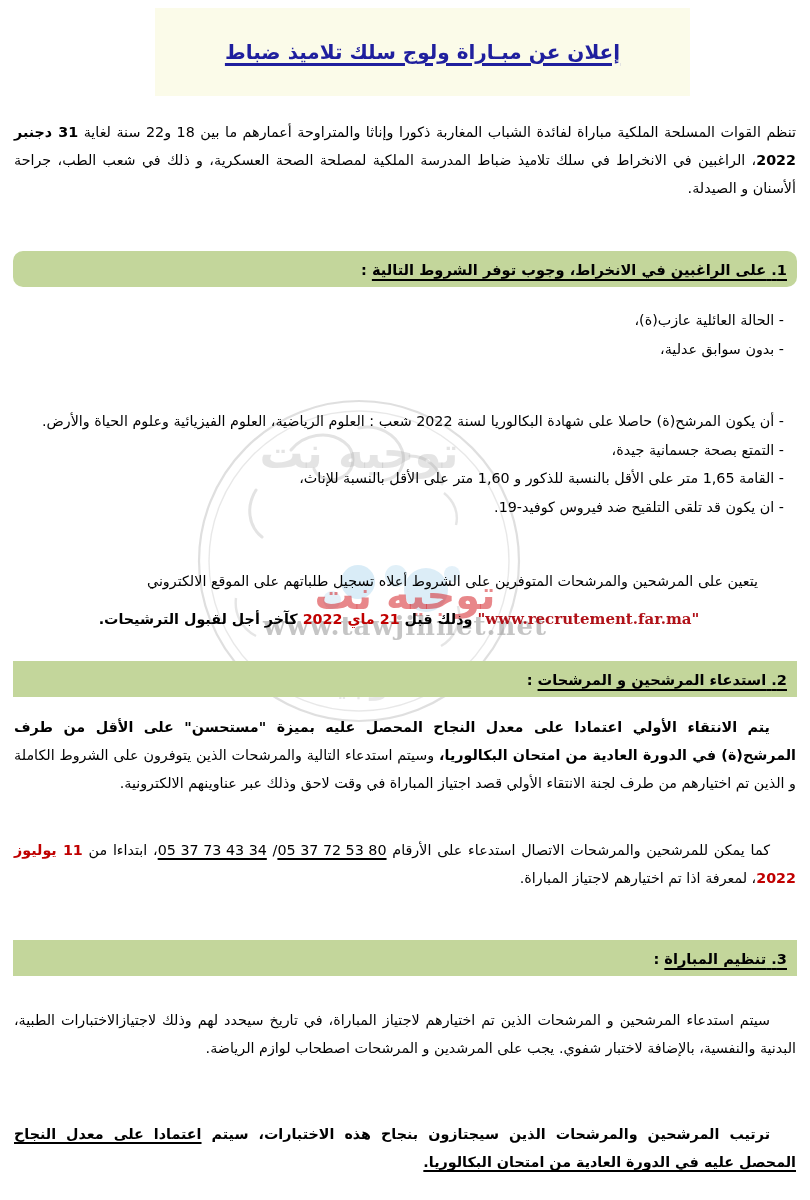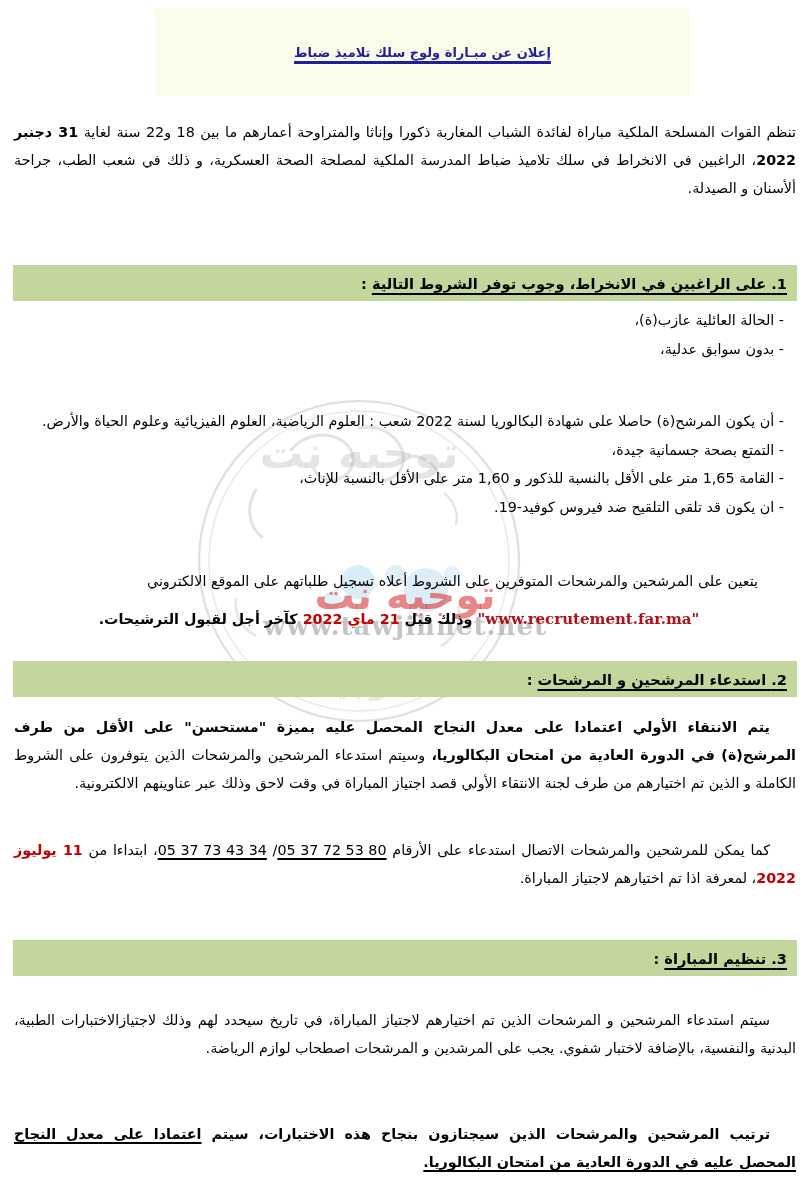--- a/index.html
+++ b/index.html
@@ -87,21 +87,21 @@
     width: 535px;
     height: 88px;
     display: flex;
     flex-direction: column;
     align-items: center;
     justify-content: center;
     gap: 9px;
   }
   .title-line {
     font-family: "DejaVu Sans", "Liberation Sans", sans-serif;
-    font-size: 13px;
+    font-size: 20px;
     font-weight: 700;
     color: #1f1f9e;
     text-decoration: underline;
     text-underline-offset: 4px;
     text-decoration-thickness: 2.5px;
     white-space: nowrap;
     letter-spacing: 0.5px;
   }
 
   
@@ -218,21 +218,21 @@
 
   <div class="title-box"></div>
   <div class="title-inner">
     <div class="title-line">إعلان عن مبـاراة ولوج سلك تلاميذ ضباط</div>
   </div>
 
   <div class="para plain" style="left:14px; top:118px; width:782px;">
     <span>تنظم القوات المسلحة الملكية مباراة لفائدة الشباب المغاربة ذكورا وإناثا والمتراوحة أعمارهم ما بين 18 و22 سنة لغاية </span><b>31 دجنبر 2022</b><span>، الراغبين في الانخراط في سلك تلاميذ ضباط المدرسة الملكية لمصلحة الصحة العسكرية، و ذلك في شعب الطب، جراحة ألأسنان و الصيدلة.</span>
   </div>
 
-  <div class="section-bar" style="top:265px;">
+  <div class="section-bar" style="top:251px;border-radius:10px;">
     <span class="section-bar-text"><span class="hdr-underline"><span>1.</span> <span>على الراغبين في الانخراط، وجوب توفر الشروط التالية</span></span><span> :</span></span>
   </div>
 
   <div class="cond-list" style="top:306px; left:14px; width:770px;">
     <div class="cond-item">
       <span>-</span>
       <span>الحالة العائلية عازب(ة)،</span>
     </div>
     <div class="cond-item">
       <span>-</span>
@@ -261,21 +261,21 @@
   </div>
   <div class="para" style="left:14px; top:605px; width:770px; text-align-last:center;">
     <span class="mono-url">"www.recrutement.far.ma"</span><b> وذلك  قبل </b><b class="red">21 ماي 2022</b><b> كآخر أجل لقبول الترشيحات.</b>
   </div>
 
   <div class="section-bar" style="top:661px;">
     <span class="section-bar-text"><span class="hdr-underline"><span>2.</span> <span>استدعاء المرشحين و المرشحات</span></span><span> :</span></span>
   </div>
 
   <div class="para plain" style="left:14px; top:713px; width:782px;">
-    <span class="indent"></span><b>يتم الانتقاء الأولي اعتمادا على معدل النجاح المحصل عليه بميزة "مستحسن" على الأقل من طرف المرشح(ة) في الدورة العادية من امتحان البكالوريا،</b><span> وسيتم استدعاء المرشحين والمرشحات الذين يتوفرون على الشروط الكاملة و الذين تم اختيارهم من طرف لجنة الانتقاء الأولي  قصد اجتياز المباراة في وقت لاحق وذلك عبر عناوينهم الالكترونية.</span>
+    <span class="indent"></span><b>يتم الانتقاء الأولي اعتمادا على معدل النجاح المحصل عليه بميزة "مستحسن" على الأقل من طرف المرشح(ة) في الدورة العادية من امتحان البكالوريا،</b><span> وسيتم استدعاء التالية والمرشحات الذين يتوفرون على الشروط الكاملة و الذين تم اختيارهم من طرف لجنة الانتقاء الأولي  قصد اجتياز المباراة في وقت لاحق وذلك عبر عناوينهم الالكترونية.</span>
   </div>
 
   <div class="para plain" style="left:14px; top:836px; width:782px;">
     <span class="indent"></span><span>كما يمكن للمرشحين والمرشحات الاتصال استدعاء على الأرقام </span><span class="u num">05 37 72 53 80</span><span>/ </span><span class="u num">05 37 73 43 34</span><span>، ابتداءا من </span><b class="red">11 يوليوز 2022</b><span>، لمعرفة اذا تم اختيارهم لاجتياز المباراة.</span>
   </div>
 
   <div class="section-bar" style="top:940px;">
     <span class="section-bar-text"><span class="hdr-underline"><span>3.</span> <span>تنظيم المباراة</span></span><span> :</span></span>
   </div>
 

